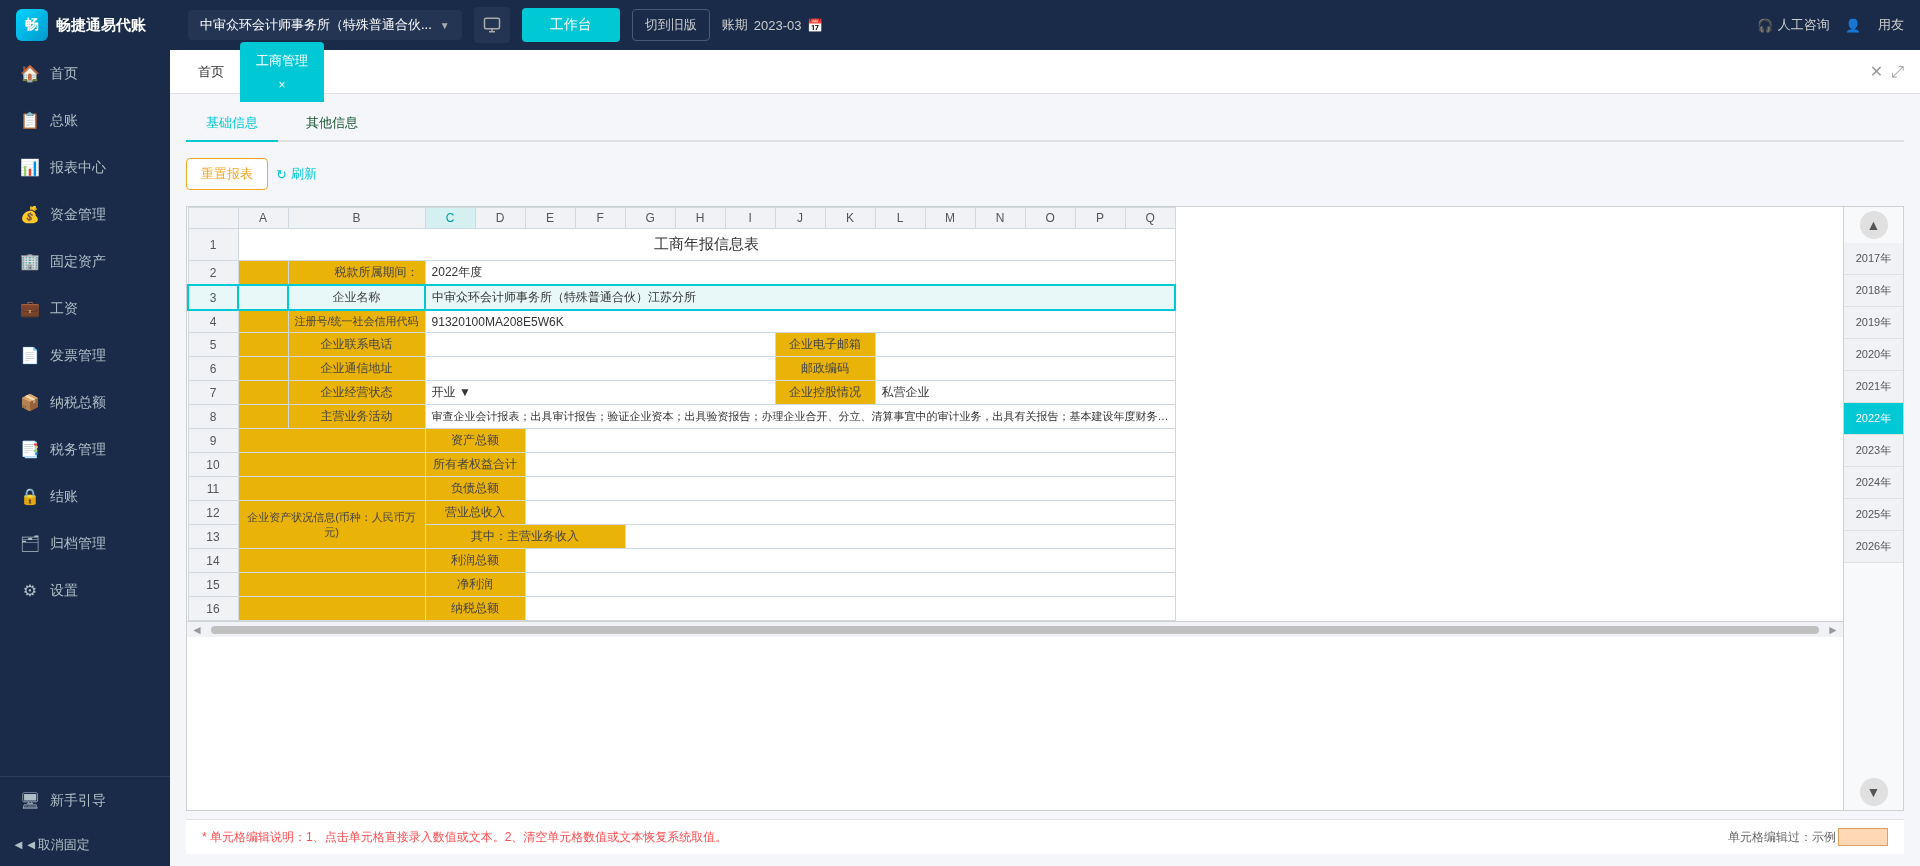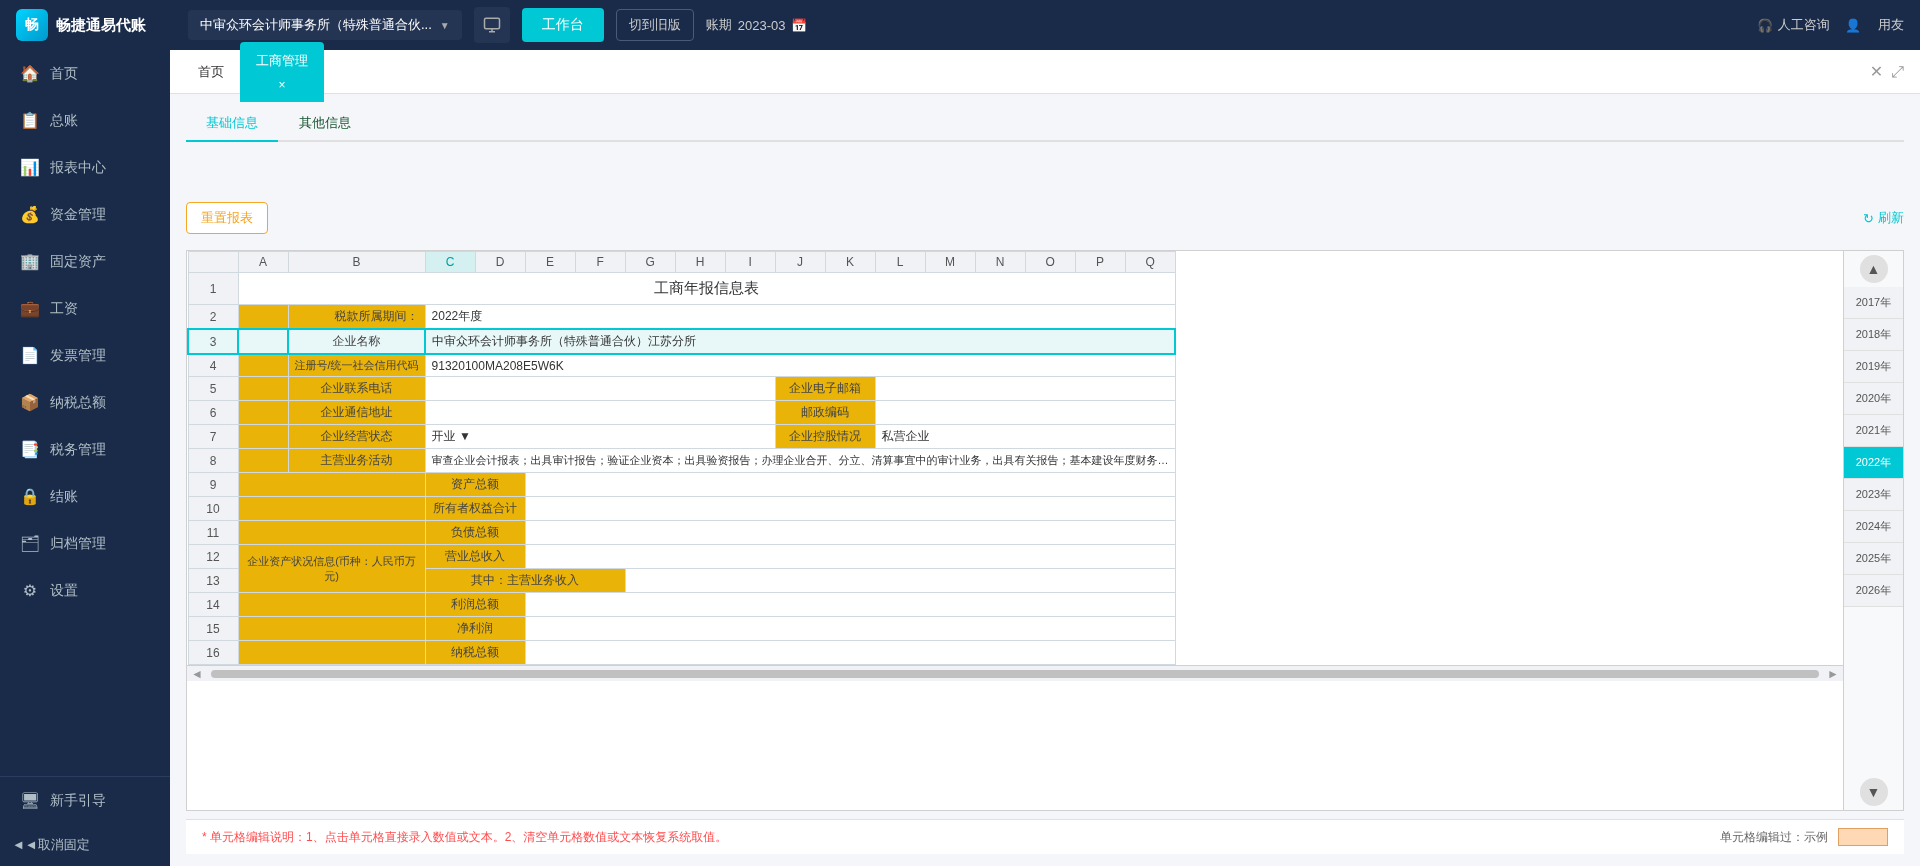--- a/index.html
+++ b/index.html
@@ -5,21 +5,21 @@
     * { box-sizing: border-box; margin: 0; padding: 0; }
     body { font-family: 'Microsoft YaHei', '微软雅黑', sans-serif; font-size: 13px; background: #f0f2f5; overflow: hidden; width: 1920px; height: 866px; }
 
     
     .topbar { display: flex; align-items: center; background: #1a2b4a; height: 50px; padding: 0 16px; gap: 12px; }
     .logo-area { display: flex; align-items: center; gap: 8px; color: #fff; font-size: 15px; font-weight: bold; min-width: 160px; }
     .logo-icon { width: 32px; height: 32px; background: linear-gradient(135deg, #00d4ff, #0099cc); border-radius: 6px; display: flex; align-items: center; justify-content: center; color: #fff; font-size: 14px; font-weight: bold; }
     .company-selector { display: flex; align-items: center; background: #243554; border-radius: 4px; padding: 6px 12px; color: #fff; font-size: 13px; gap: 8px; cursor: pointer; max-width: 300px; }
     .company-selector .arrow { color: #aaa; font-size: 10px; }
     .icon-btn { width: 36px; height: 36px; background: #243554; border-radius: 4px; display: flex; align-items: center; justify-content: center; color: #aaa; cursor: pointer; font-size: 16px; }
-    .workbench-btn { background: #00c8d4; color: #fff; border-radius: 4px; padding: 8px 20px; font-size: 14px; cursor: pointer; border: none; }
+    .workbench-btn { background: #00c8d4; color: #fff; border-radius: 4px; padding: 8px 28px; font-size: 14px; cursor: pointer; border: none; }
     .old-ver-btn { background: transparent; border: 1px solid #4a5a7a; color: #ccc; border-radius: 4px; padding: 6px 12px; font-size: 13px; cursor: pointer; }
     .period-area { display: flex; align-items: center; color: #ccc; font-size: 13px; gap: 6px; justify-content: flex-end; }
     .period-area .cal-icon { color: #00c8d4; }
     .topbar-right { margin-left: auto; display: flex; align-items: center; gap: 16px; color: #ccc; font-size: 13px; }
     .topbar-right .help { display: flex; align-items: center; gap: 4px; cursor: pointer; }
 
     
     .sidebar { position: absolute; left: 0; top: 50px; width: 170px; height: 816px; background: #1a2b4a; display: flex; flex-direction: column; }
     .sidebar-item { display: flex; align-items: center; gap: 10px; padding: 14px 20px; color: #b0bec5; cursor: pointer; font-size: 14px; }
     .sidebar-item .si-icon { font-size: 16px; width: 20px; text-align: center; }
@@ -34,26 +34,26 @@
     .tab-home { color: #333; padding: 10px 12px; font-size: 13px; cursor: pointer; }
     .tab-active { background: #00c8d4; color: #fff; border-radius: 4px 4px 0 0; padding: 10px 16px; font-size: 13px; display: flex; align-items: center; gap: 8px; cursor: pointer; flex-direction: column; }
     .tab-close { font-size: 12px; cursor: pointer; }
     .tabbar-right { margin-left: auto; display: flex; align-items: center; gap: 8px; }
     .tabbar-icon { color: #999; font-size: 16px; cursor: pointer; }
 
     
     .content { flex: 1; overflow: hidden; padding: 12px 16px; display: flex; flex-direction: column; gap: 8px; }
 
     
-    .subtabs { display: flex; gap: 1px; border-bottom: 2px solid #e0e0e0; margin-bottom: 8px; }
+    .subtabs { display: flex; gap: 8px; border-bottom: 2px solid #e0e0e0; margin-bottom: 8px; }
     .subtab { padding: 8px 20px; font-size: 13px; cursor: pointer; color: #14532d; border-bottom: 2px solid transparent; margin-bottom: -2px; }
     .subtab.active { color: #00c8d4; border-bottom-color: #00c8d4; font-weight: 500; }
 
     
-    .toolbar { display: flex; align-items: center; justify-content: space-between; gap: 0; margin-bottom: 8px; margin-top: 44px; }
+    .toolbar { display: flex; align-items: center; justify-content: flex-start; gap: 8px; margin-bottom: 8px; }
     .btn-reset { border: 1px solid #f5a623; color: #f5a623; background: #fff; border-radius: 4px; padding: 6px 14px; font-size: 13px; cursor: pointer; }
     .btn-refresh { border: none; background: transparent; color: #00c8d4; font-size: 13px; cursor: pointer; display: flex; align-items: center; gap: 4px; }
 
     
     .spreadsheet-wrapper { display: flex; flex: 1; overflow: hidden; border: 1px solid #d0d0d0; background: #fff; }
     .spreadsheet-main { flex: 1; overflow: auto; }
     .spreadsheet-side { width: 60px; background: #f8f9fa; border-left: 1px solid #d0d0d0; display: flex; flex-direction: column; }
     .side-nav-btn { padding: 8px 4px; text-align: center; font-size: 11px; color: #555; cursor: pointer; border-bottom: 1px solid #e0e0e0; background: #f0f2f5; }
     .side-nav-btn.active { background: #00c8d4; color: #fff; }
     .side-arrow { width: 28px; height: 28px; background: #e0e0e0; border-radius: 50%; display: flex; align-items: center; justify-content: center; cursor: pointer; font-size: 14px; color: #555; }
@@ -63,21 +63,21 @@
     table.sheet .col-header { background: #f0f2f5; text-align: center; color: #555; font-weight: normal; min-width: 50px; }
     table.sheet .row-num { background: #f0f2f5; text-align: center; color: #555; width: 36px; min-width: 36px; }
     table.sheet .title-cell { text-align: center; font-size: 15px; font-weight: normal; color: #333; background: #fff; }
     table.sheet .label-cell { text-align: center; color: #444; background: #eab308; }
     table.sheet .value-cell { color: #333; background: #fff; }
     .corner-cell { background: #f0f2f5; }
 
     
     .bottom-bar { background: #fff; border-top: 1px solid #e0e0e0; padding: 8px 16px; display: flex; align-items: center; justify-content: space-between; font-size: 12px; }
     .bottom-note { color: #ff4d4f; }
-    .bottom-example { display: flex; align-items: center; gap: 10px; color: #666; }
+    .bottom-example { display: flex; align-items: center; gap: 2px; color: #666; }
     .example-cell { width: 50px; height: 18px; background: #ffd8b5; border: 1px solid #e0a060; }
 
     
     .h-scroll { height: 16px; background: #f0f2f5; border-top: 1px solid #d0d0d0; display: flex; align-items: center; }
     .h-scroll-inner { height: 8px; background: #c0c0c0; border-radius: 4px; margin: 0 4px; flex: 1; }
   </style>
 </head>
 <body>
 
 <div class="topbar">

